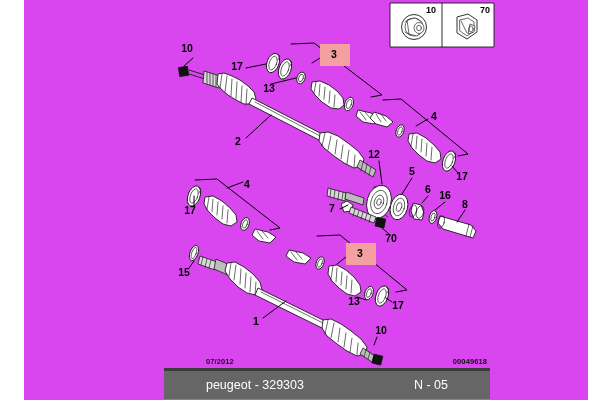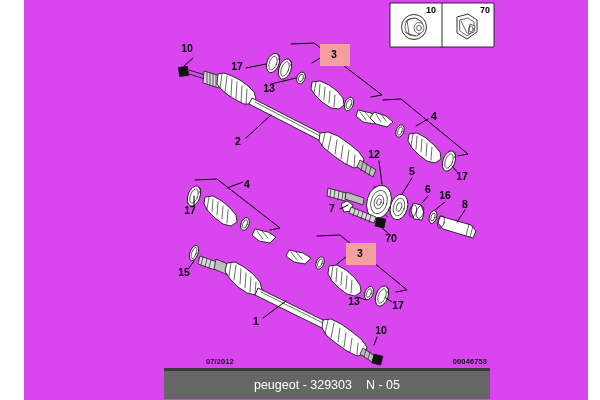--- a/index.html
+++ b/index.html
@@ -93,20 +93,21 @@
   #footer-bar {
     position: absolute;
     left: 140px;
     top: 371px;
     width: 326px;
     height: 28px;
     background: #666666;
     display: flex;
     align-items: center;
     justify-content: center;
+    gap: 48px;
   }
   #footer-bar .ftxt {
     font-family: "Liberation Sans", sans-serif;
     font-size: 12.5px;
     color: #ffffff;
     white-space: nowrap;
   }
   #footer-bar .ftxt.sep { display: inline-block; width: 14px; }
 </style>
 </head>
@@ -351,21 +352,21 @@
   </svg>
 
   <div class="hl-box" style="left:296px; top:44px;"></div>
   <div class="hl-label" style="left:307px; top:48px;">3</div>
 
   <div class="hl-box" style="left:322px; top:243px;"></div>
   <div class="hl-label" style="left:333px; top:247px;">3</div>
 
   <div id="footer-meta">
     <div id="footer-date">07/2012</div>
-    <div id="footer-refno">00046753</div>
+    <div id="footer-refno">00049618</div>
   </div>
 
   <div id="footer-rule"></div>
 
   <div id="footer-bar">
     <span class="ftxt">peugeot - 329303</span>
     <span class="ftxt sep"></span>
     <span class="ftxt">N - 05</span>
   </div>
 

